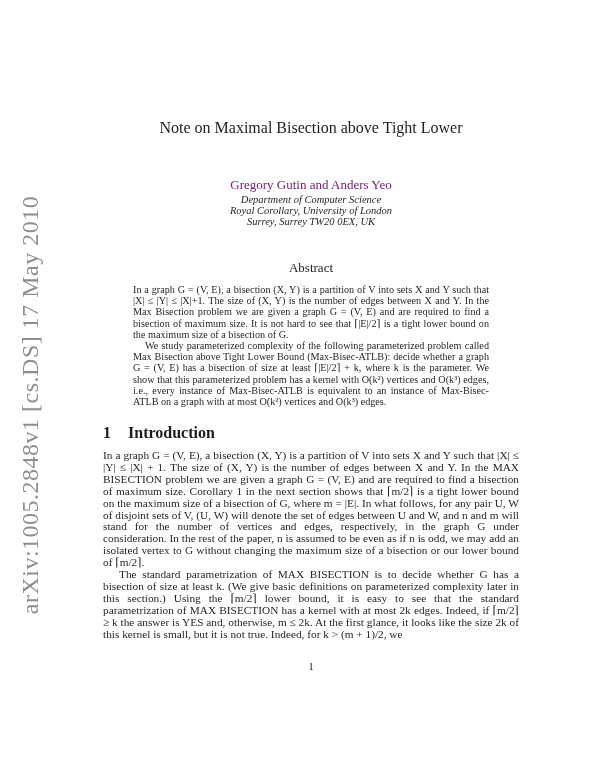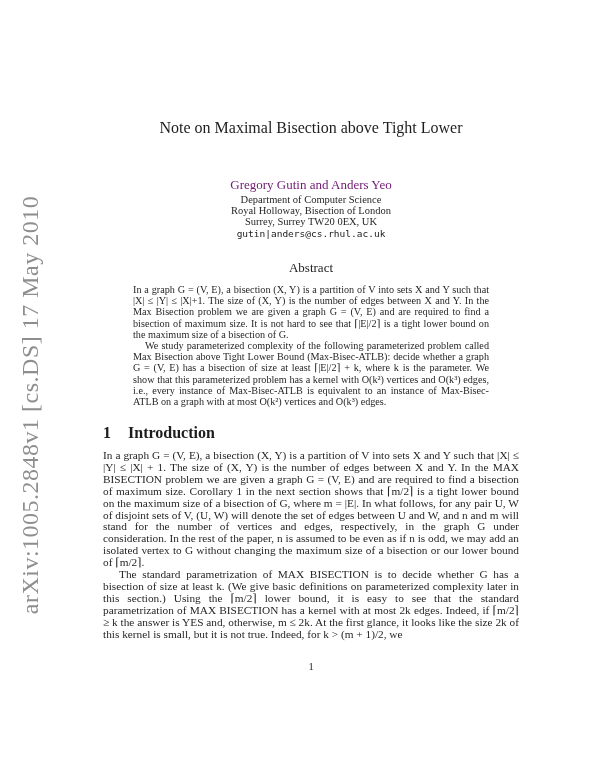--- a/index.html
+++ b/index.html
@@ -53,21 +53,21 @@
   .affiliation {
     position: absolute;
     top: 194px;
     left: 0;
     width: 416px;
     text-align: center;
     font-size: 10.5px;
     line-height: 11.2px;
     color: #262626;
   }
-  .affiliation span { display: block; }
+  .affiliation span { display: block; font-style: italic; }
   .email {
     position: absolute;
     top: 228px;
     left: 0;
     width: 416px;
     text-align: center;
     font-family: "DejaVu Sans Mono", "Liberation Mono", monospace;
     font-size: 9.5px;
     color: #202020;
   }
@@ -134,25 +134,24 @@
   <div class="column">
 
     <div class="title-block">
       <span class="title-line">Note on Maximal Bisection above Tight Lower</span>
     </div>
 
     <div class="authors">Gregory Gutin and Anders Yeo</div>
 
     <div class="affiliation">
       <span>Department of Computer Science</span>
-      <span>Royal Holloway, Bisection of London</span>
+      <span>Royal Corollary, University of London</span>
       <span>Surrey, Surrey TW20 0EX, UK</span>
     </div>
 
-    <div class="email">gutin|anders@cs.rhul.ac.uk</div>
 
     <div class="abstract">
       <div class="abstract-heading">Abstract</div>
       <p>In a graph G = (V, E), a bisection (X, Y) is a partition of V into sets X and Y such that |X| ≤ |Y| ≤ |X|+1. The size of (X, Y) is the number of edges between X and Y. In the Max Bisection problem we are given a graph G = (V, E) and are required to find a bisection of maximum size. It is not hard to see that ⌈|E|/2⌉ is a tight lower bound on the maximum size of a bisection of G.</p>
       <p class="indented">We study parameterized complexity of the following parameterized problem called Max Bisection above Tight Lower Bound (Max-Bisec-ATLB): decide whether a graph G = (V, E) has a bisection of size at least ⌈|E|/2⌉ + k, where k is the parameter. We show that this parameterized problem has a kernel with O(k²) vertices and O(k³) edges, i.e., every instance of Max-Bisec-ATLB is equivalent to an instance of Max-Bisec-ATLB on a graph with at most O(k²) vertices and O(k³) edges.</p>
     </div>
 
     <div class="section-heading">
       <span class="sec-num">1</span><span>Introduction</span>
     </div>

